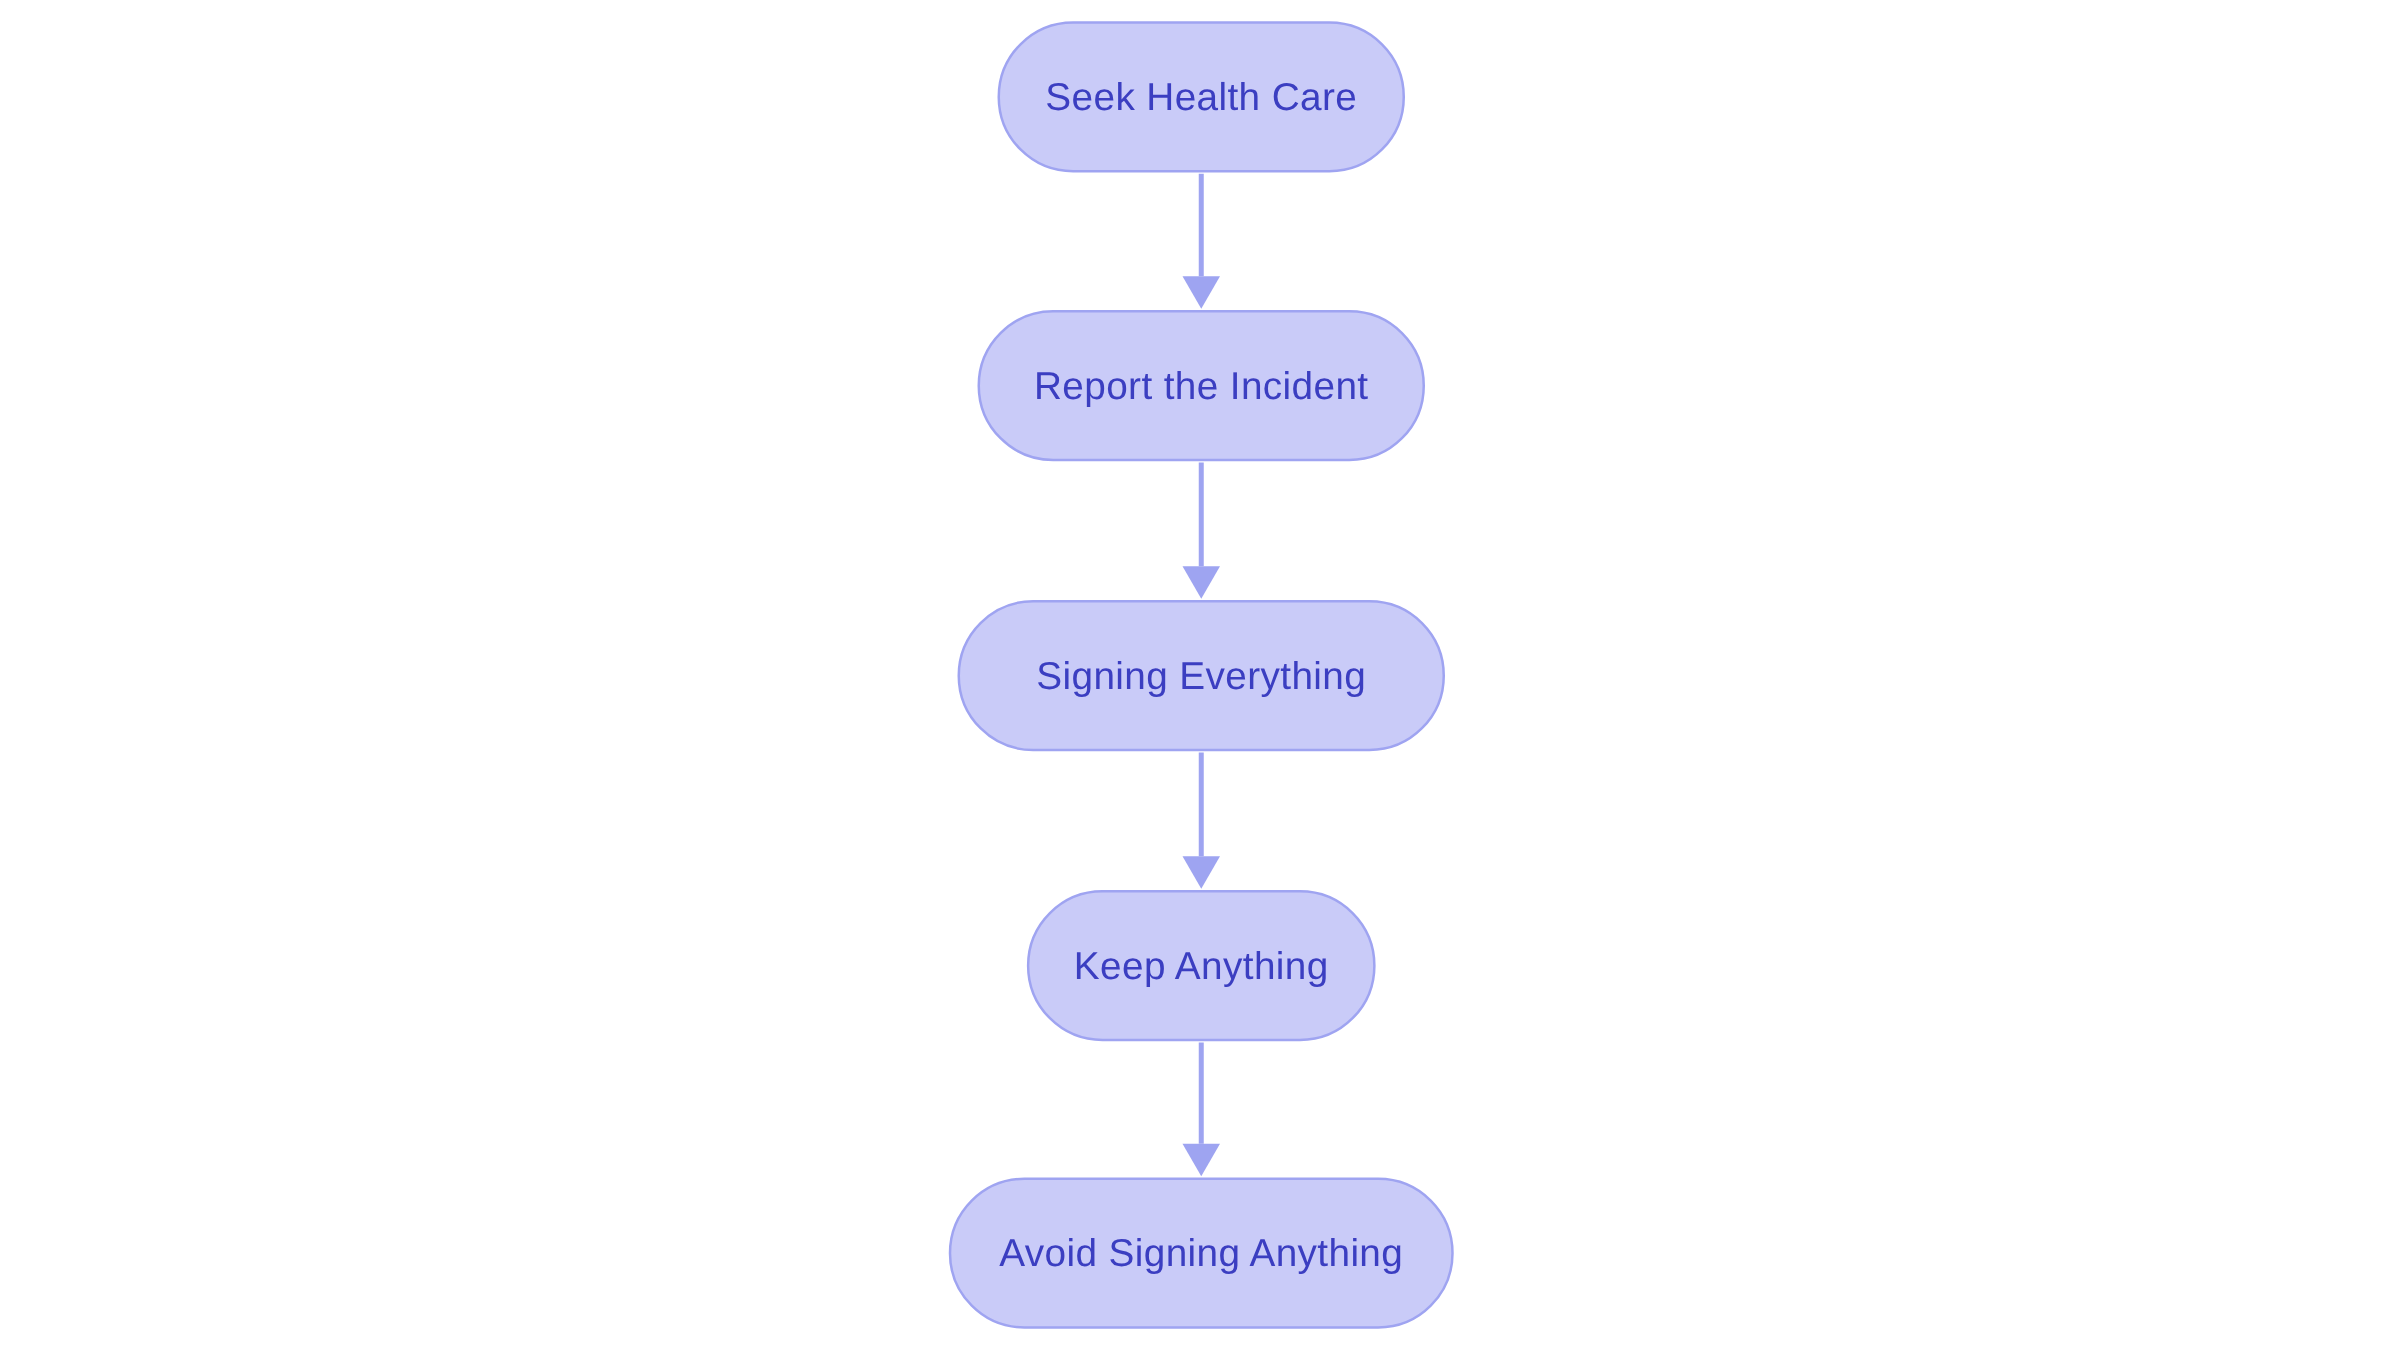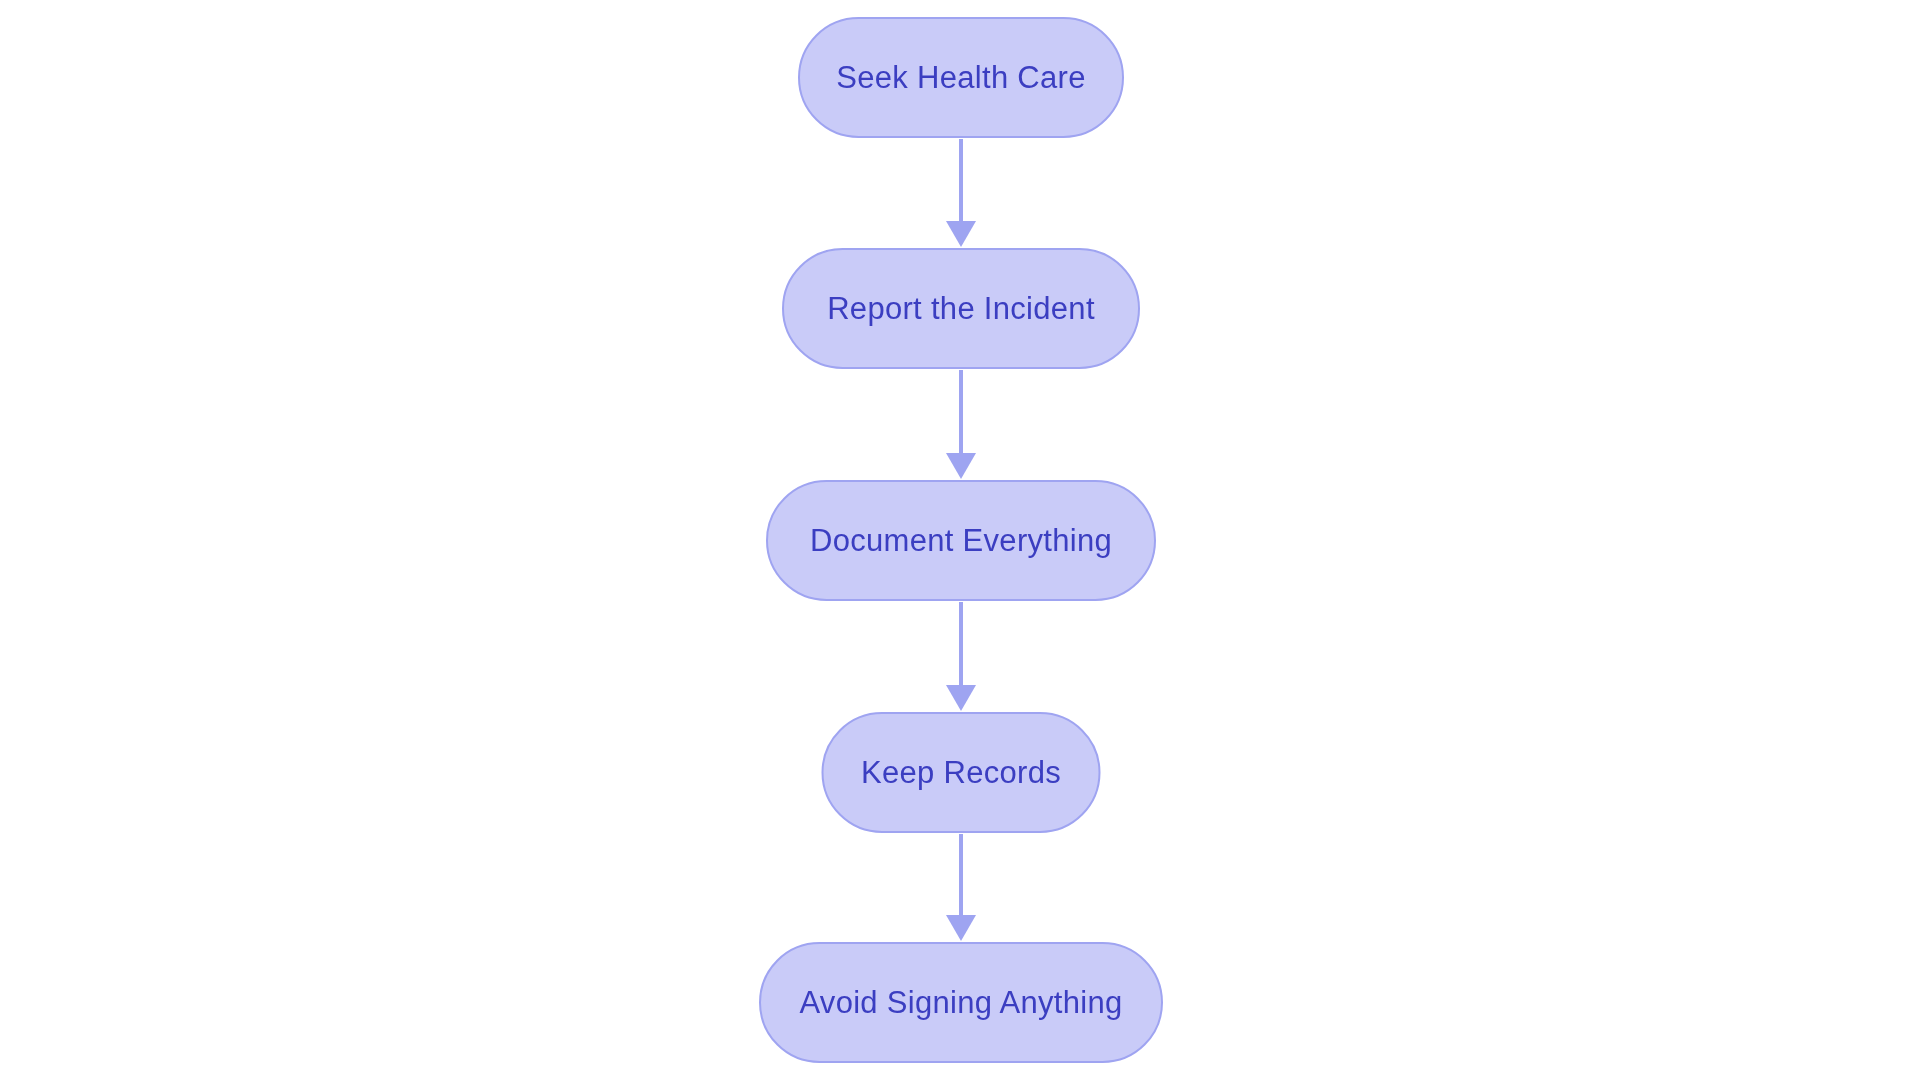--- a/index.html
+++ b/index.html
@@ -87,30 +87,30 @@
   <div class="node n2">
     <span>Report the Incident</span>
   </div>
 
   <div class="arrow a2">
     <div class="arrow-line"></div>
     <div class="arrow-head"></div>
   </div>
 
   <div class="node n3">
-    <span>Document Everything</span>
+    <span>Signing Everything</span>
   </div>
 
   <div class="arrow a3">
     <div class="arrow-line"></div>
     <div class="arrow-head"></div>
   </div>
 
   <div class="node n4">
-    <span>Keep Records</span>
+    <span>Keep Anything</span>
   </div>
 
   <div class="arrow a4">
     <div class="arrow-line"></div>
     <div class="arrow-head"></div>
   </div>
 
   <div class="node n5">
     <span>Avoid Signing Anything</span>
   </div>

